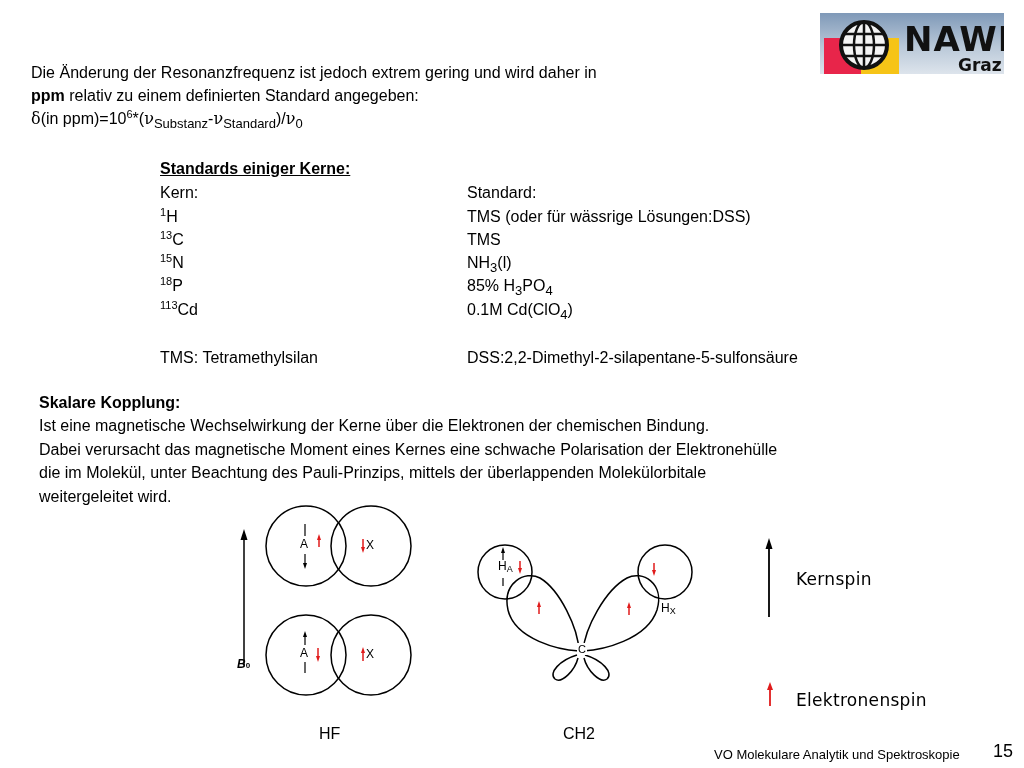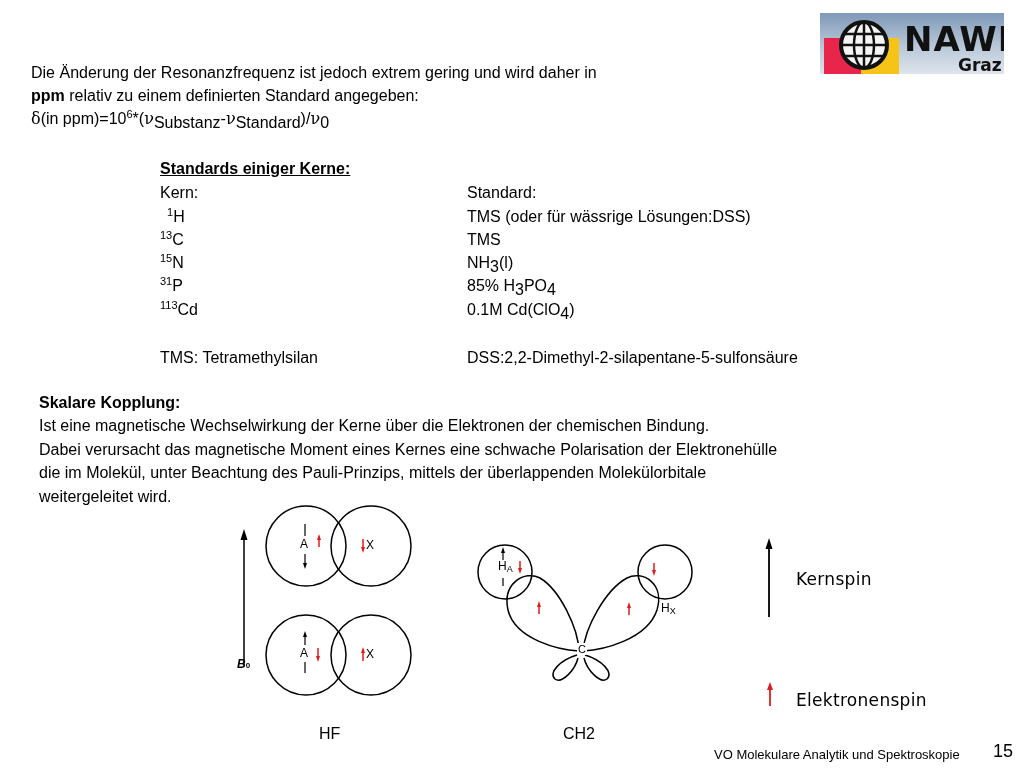--- a/index.html
+++ b/index.html
@@ -3,21 +3,21 @@
   <meta charset="utf-8">
   <style>
     html, body { margin:0; padding:0; }
     body {
       width:1024px; height:768px; position:relative; overflow:hidden;
       background:#ffffff; color:#000;
       font-family:"Liberation Sans", sans-serif;
     }
     .abs { position:absolute; }
     .txt { font-size:16px; line-height:23px; white-space:nowrap;text-align:right; }
-    .sub { font-size:16px; vertical-align:-4px; line-height:0; }
+    .sub { font-size:13px; vertical-align:-4px; line-height:0; }
     .sup { font-size:11px; vertical-align:6px; line-height:0; }
     b { font-weight:bold; }
     .u { text-decoration:underline; font-weight:bold; }
     .hand { font-family:"DejaVu Sans", sans-serif; font-size:17px; letter-spacing:0.3px; }
     
     #logo { left:820px; top:13px; width:184px; height:61px;
       background:linear-gradient(180deg,#7f99b8 0%,#b9c8d8 55%,#dde4ec 100%); overflow:hidden; }
     #logo .red { position:absolute; left:4px; top:25px; width:37px; height:36px; background:#e8254a; }
     #logo .yel { position:absolute; left:41px; top:25px; width:38px; height:36px; background:#f6c417; }
     #logo .nawi { position:absolute; left:84px; top:6px; font-size:34px; font-weight:bold; letter-spacing:1px; color:#111; font-family:"DejaVu Sans", sans-serif; }
@@ -43,30 +43,30 @@
 </div>
 
 <div class="abs txt" style="left:31px; top:61px;">Die Änderung der Resonanzfrequenz ist jedoch extrem gering und wird daher in</div>
 <div class="abs txt" style="left:31px; top:84px;"><b>ppm</b><span> relativ zu einem definierten Standard angegeben:</span></div>
 <div class="abs txt" style="left:31px; top:107px;"><span style="font-family:'DejaVu Serif',serif;">δ</span><span>(in ppm)=10</span><span class="sup">6</span><span>*(</span><span style="font-family:'DejaVu Serif',serif;">ν</span><span class="sub">Substanz</span><span>-</span><span style="font-family:'DejaVu Serif',serif;">ν</span><span class="sub">Standard</span><span>)/</span><span style="font-family:'DejaVu Serif',serif;">ν</span><span class="sub">0</span></div>
 
 <div class="abs txt u" style="left:160px; top:157px;">Standards einiger Kerne:</div>
 <div class="abs txt" style="left:160px; top:181px;">Kern:</div>
 <div class="abs txt" style="left:467px; top:181px;">Standard:</div>
 
-<div class="abs txt" style="left:160px; top:205px;margin-left:7px;"><span class="sup">1</span><span>H</span></div>
+<div class="abs txt" style="left:160px; top:205px;"><span class="sup">1</span><span>H</span></div>
 <div class="abs txt" style="left:467px; top:205px;">TMS (oder für wässrige Lösungen:DSS)</div>
 
 <div class="abs txt" style="left:160px; top:228px;"><span class="sup">13</span><span>C</span></div>
 <div class="abs txt" style="left:467px; top:228px;">TMS</div>
 
 <div class="abs txt" style="left:160px; top:251px;"><span class="sup">15</span><span>N</span></div>
 <div class="abs txt" style="left:467px; top:251px;"><span>NH</span><span class="sub">3</span><span>(l)</span></div>
 
-<div class="abs txt" style="left:160px; top:274px;"><span class="sup">31</span><span>P</span></div>
+<div class="abs txt" style="left:160px; top:274px;"><span class="sup">18</span><span>P</span></div>
 <div class="abs txt" style="left:467px; top:274px;"><span>85% H</span><span class="sub">3</span><span>PO</span><span class="sub">4</span></div>
 
 <div class="abs txt" style="left:160px; top:298px;"><span class="sup">113</span><span>Cd</span></div>
 <div class="abs txt" style="left:467px; top:298px;"><span>0.1M Cd(ClO</span><span class="sub">4</span><span>)</span></div>
 
 <div class="abs txt" style="left:160px; top:346px;">TMS: Tetramethylsilan</div>
 <div class="abs txt" style="left:467px; top:346px;">DSS:2,2-Dimethyl-2-silapentane-5-sulfonsäure</div>
 
 <div class="abs txt" style="left:39px; top:391px; font-weight:bold;">Skalare Kopplung:</div>
 <div class="abs txt" style="left:39px; top:414px;">Ist eine magnetische Wechselwirkung der Kerne über die Elektronen der chemischen Bindung.</div>

